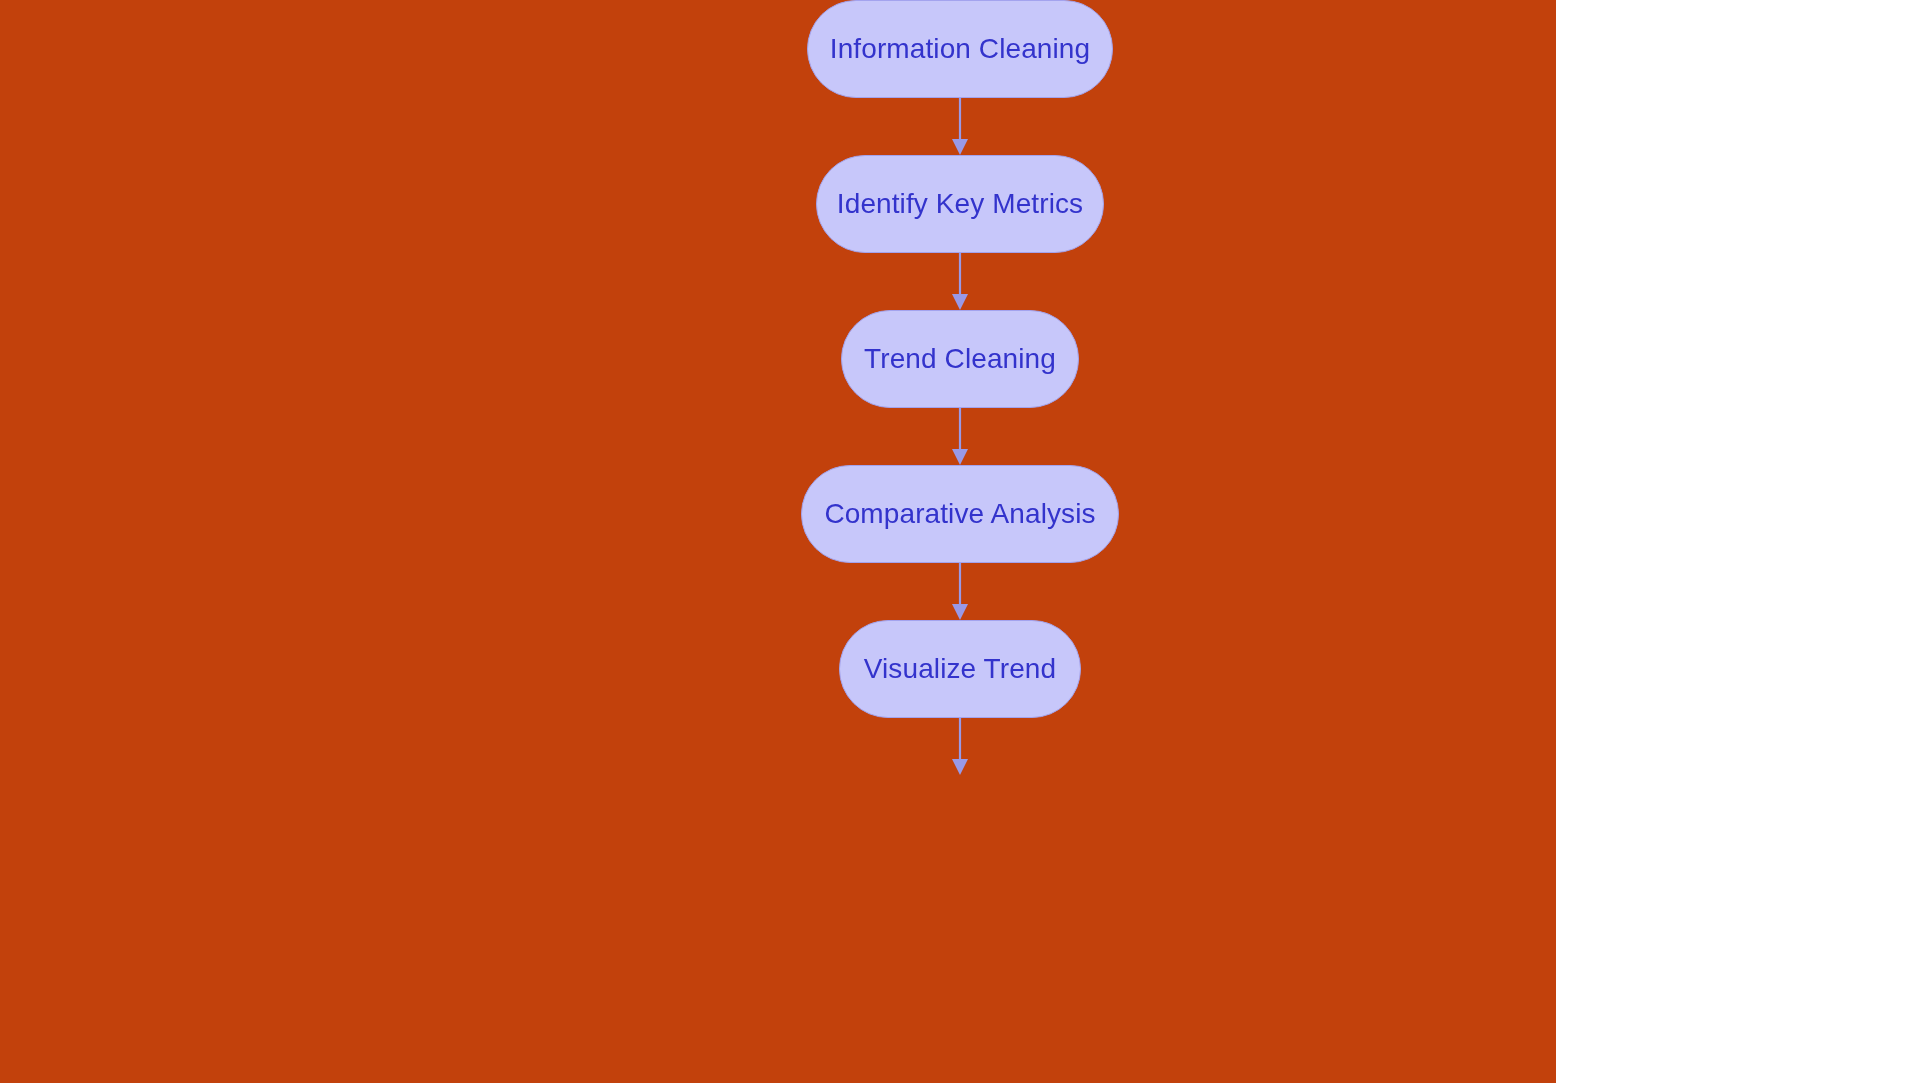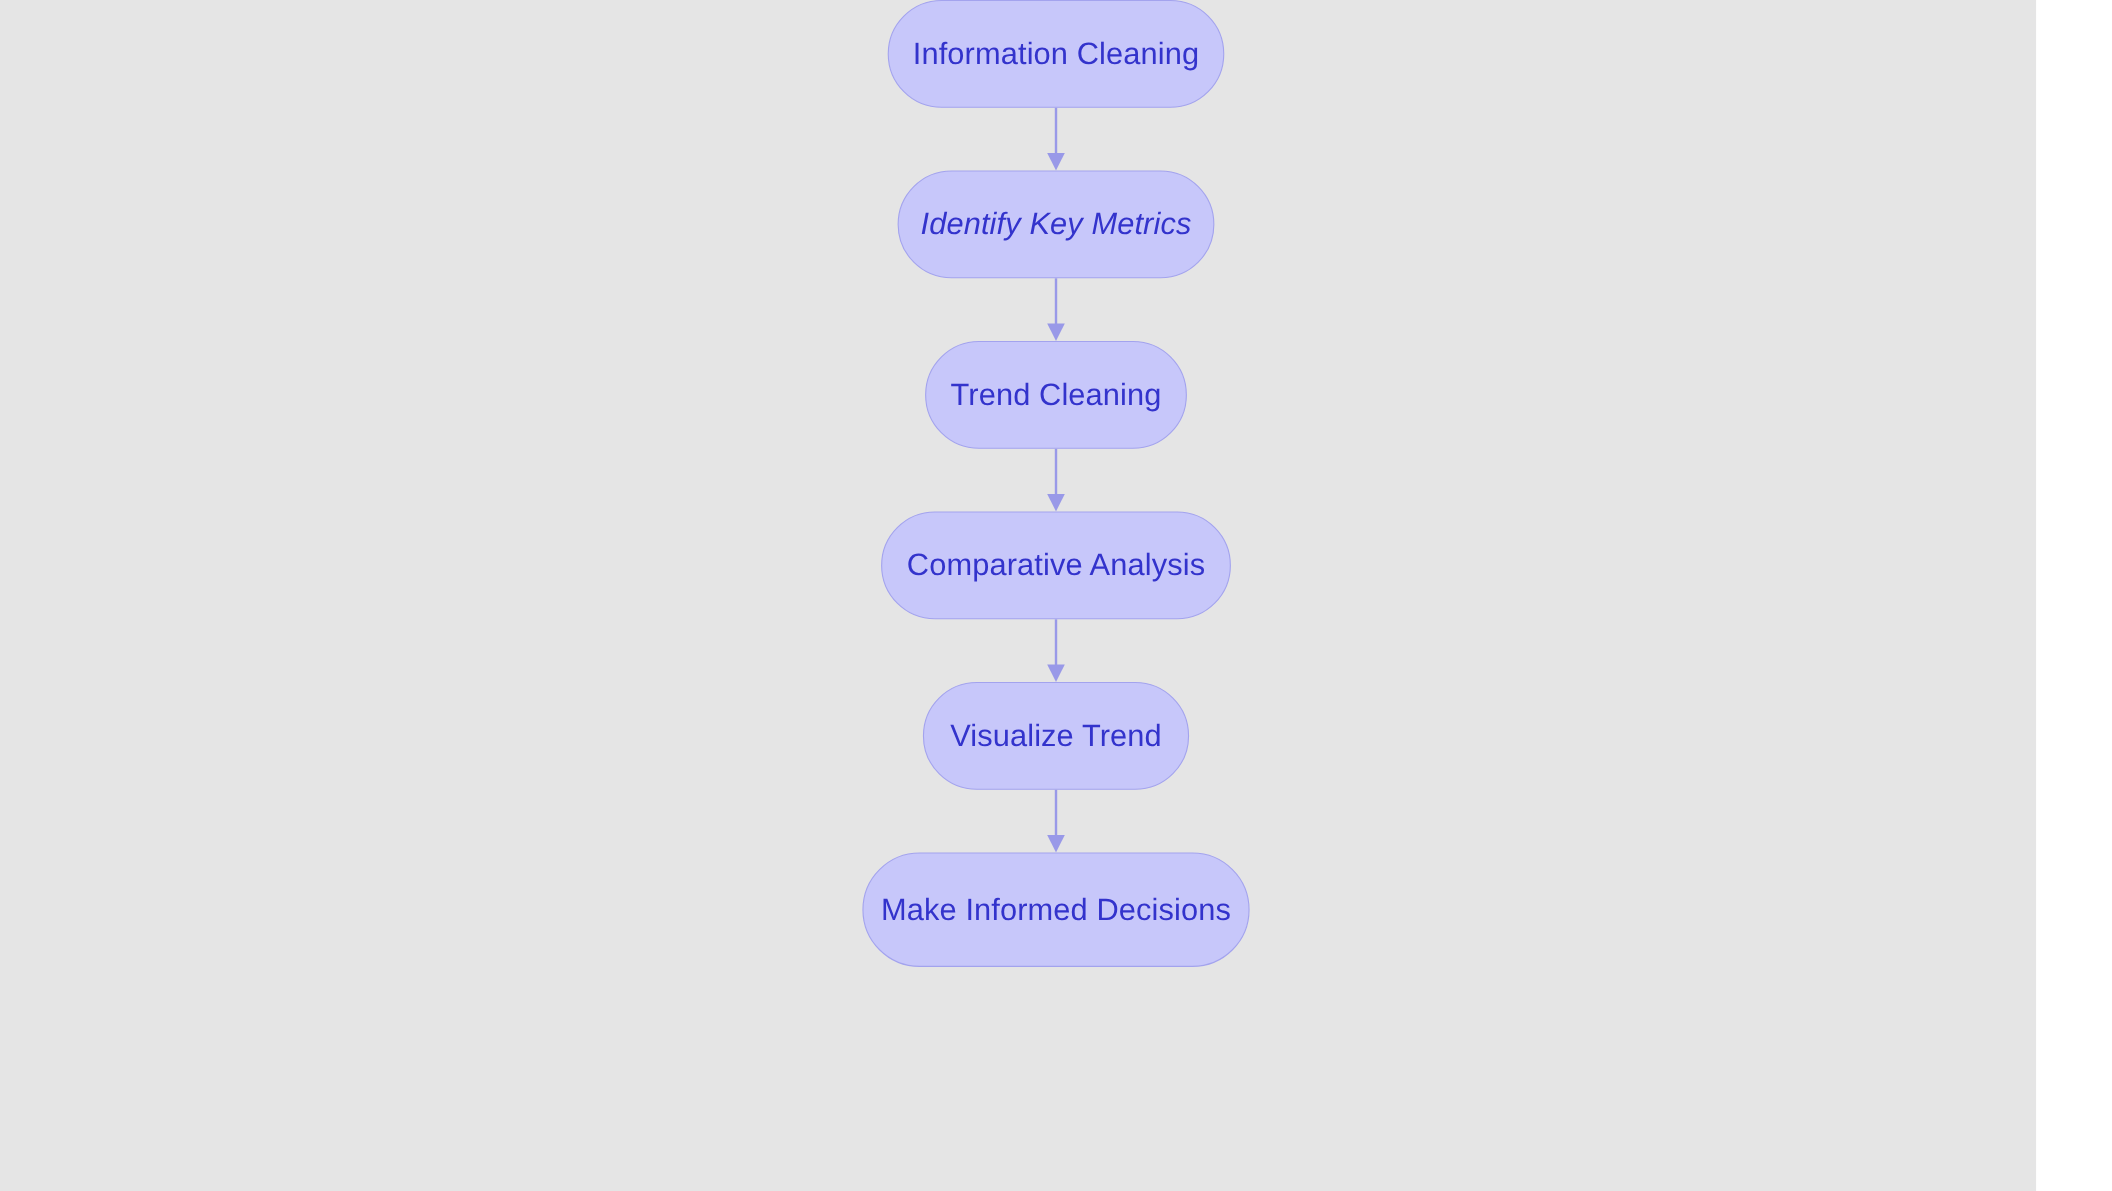--- a/index.html
+++ b/index.html
@@ -9,23 +9,23 @@
   body {
     width: 1920px;
     height: 1083px;
     background: #ffffff;
     font-family: "Liberation Sans", sans-serif;
     overflow: hidden;
   }
 
   #flowchart {
     position: relative;
-    width: 1851px;
+    width: 1556px;
     height: 1083px;
-    background: #e5e5e5;
+    background: #c2410c;
   }
 
   .flow-column {
     position: absolute;
     left: 0;
     top: 0;
     width: 1920px;
     height: 1083px;
     display: flex;
     flex-direction: column;
@@ -50,21 +50,21 @@
   }
 
   .node-label {
     color: #3333cc;
     font-size: 28px;
     white-space: nowrap;
   }
 
   
   .node.n0 { width: 306px; height: 98px; }
-  .node.n1 { width: 288px; height: 98px; font-style: italic; }
+  .node.n1 { width: 288px; height: 98px; }
   .node.n2 { width: 238px; height: 98px; }
   .node.n3 { width: 318px; height: 98px; }
   .node.n4 { width: 242px; height: 98px; }
   .node.n5 { width: 352px; height: 104px; }
 
   .connector {
     position: relative;
     width: 40px;
     height: 57px;
     display: flex;
@@ -130,18 +130,15 @@
       <span class="node-label">Visualize Trend</span>
     </div>
 
     <div class="connector">
       <svg class="connector-svg" width="40" height="57" viewBox="0 0 40 57">
         <line x1="20" y1="0" x2="20" y2="43" stroke="#9999e8" stroke-width="2.2"></line>
         <polygon points="12,41 28,41 20,57" fill="#9999e8"></polygon>
       </svg>
     </div>
 
-    <div class="node n5">
-      <span class="node-label">Make Informed Decisions</span>
-    </div>
 
   </div>
 </div>
 
 </body></html>

